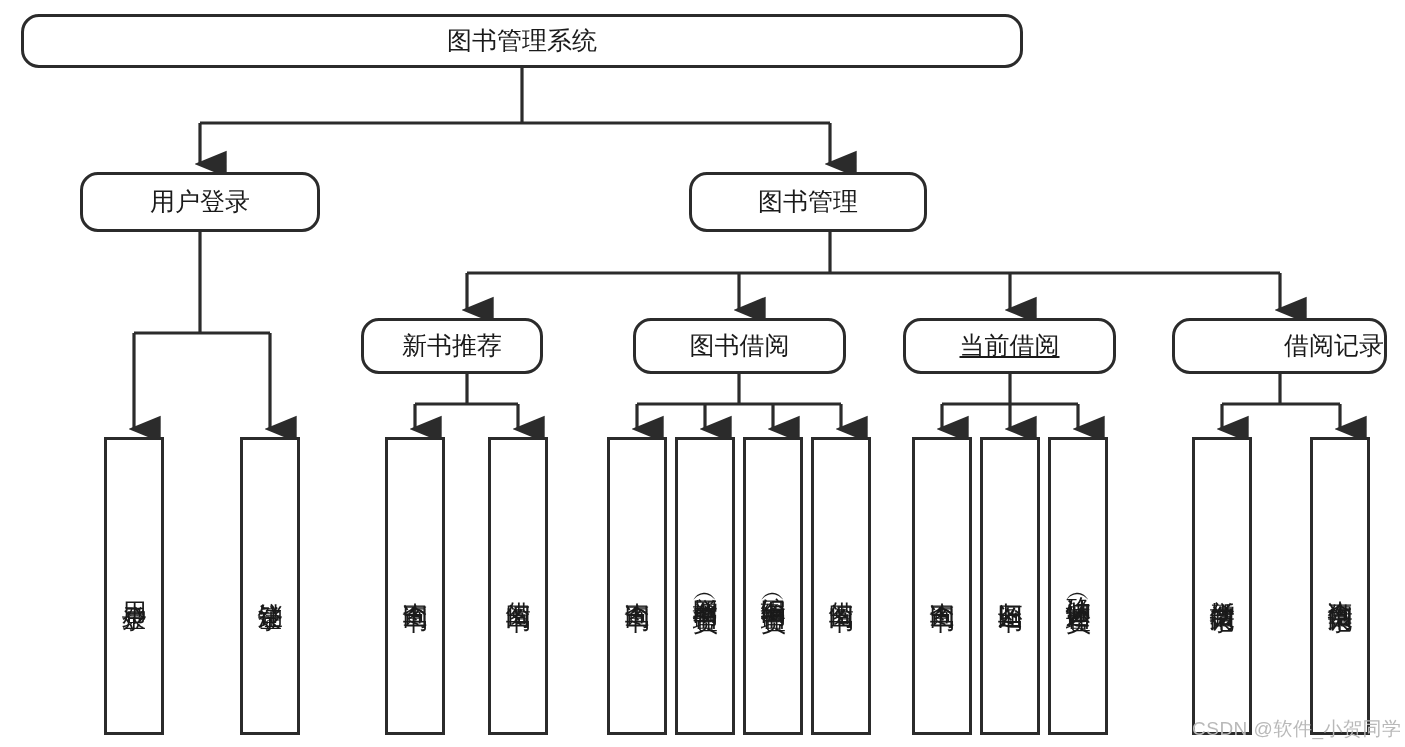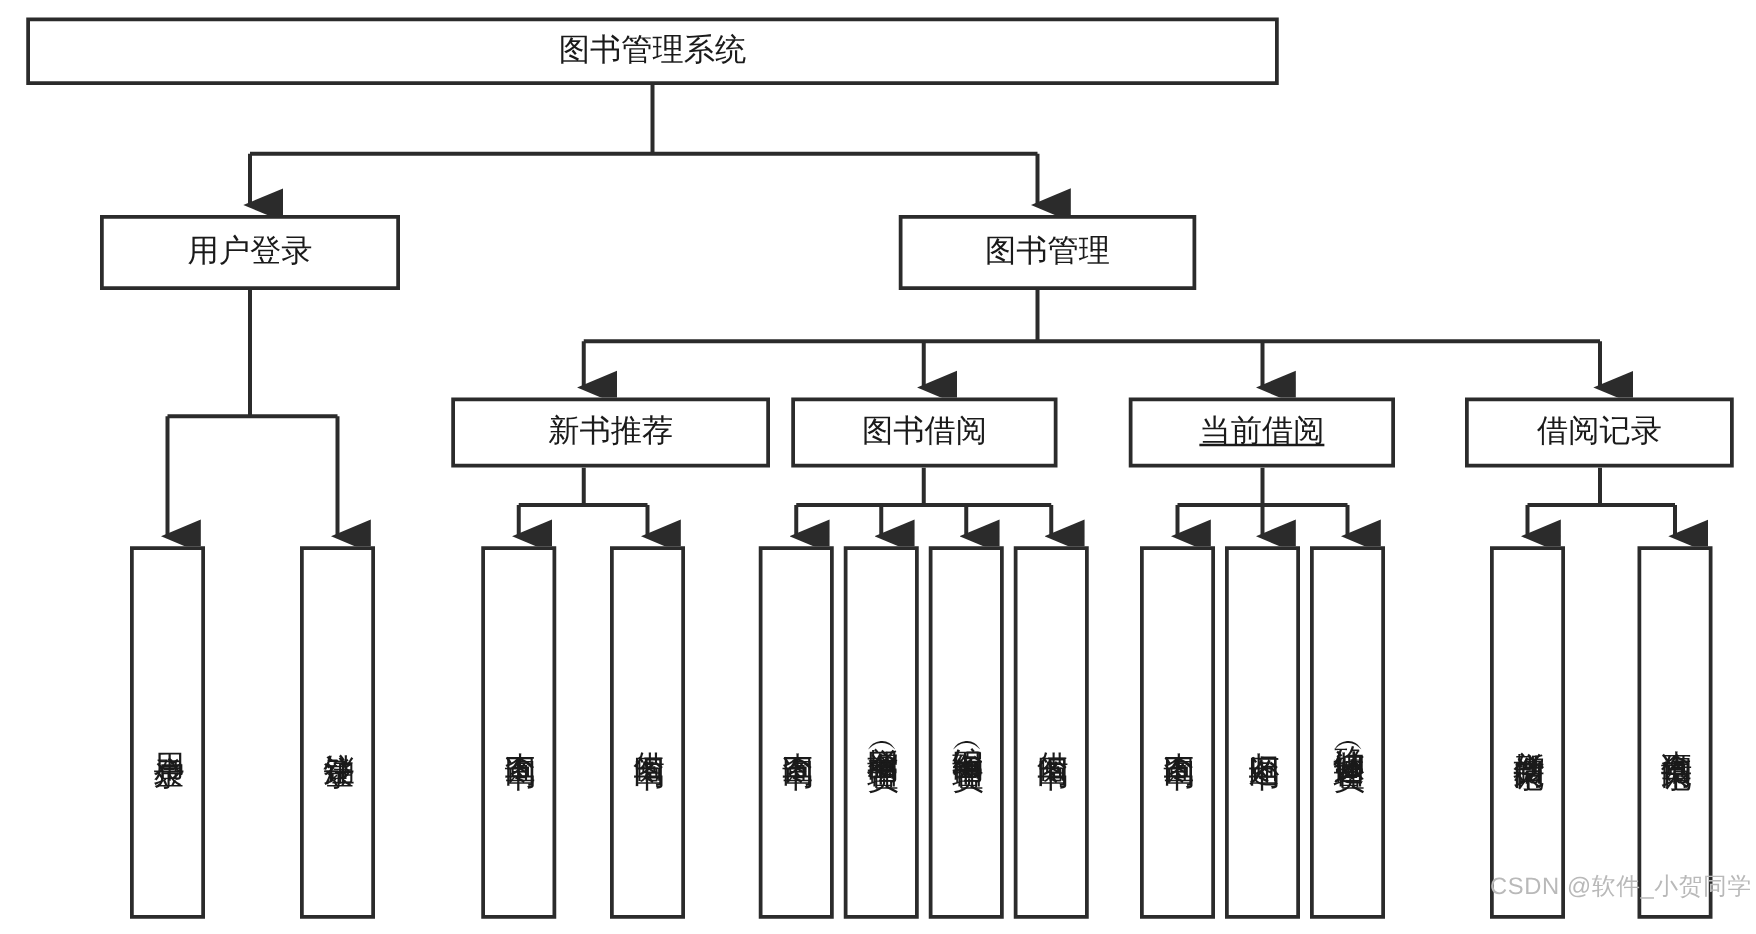--- a/index.html
+++ b/index.html
@@ -30,20 +30,21 @@
     border: 3px solid #2b2b2b;
     background: #ffffff;
     display: flex;
     align-items: center;
     justify-content: center;
     color: #1a1a1a;
     line-height: 1.18;
   }
   .node.h {
     font-size: 25px;
+    border-radius: 18px;
   }
   .node.v {
     writing-mode: vertical-rl;
     text-orientation: upright;
     font-size: 25px;
     letter-spacing: 2px;
     padding: 6px 0;
   }
   .node.v .txt {
     writing-mode: vertical-rl;
@@ -118,37 +119,37 @@
   </svg>
 
   <div class="node h" style="left:21px; top:14px; width:1002px; height:54px;">
     <span class="txt">图书管理系统</span>
   </div>
 
   <div class="node h" style="left:80px; top:172px; width:240px; height:60px;">
     <span class="txt">用户登录</span>
   </div>
 
-  <div class="node h" style="left:719px; top:172px; width:238px; height:60px;">
+  <div class="node h" style="left:689px; top:172px; width:238px; height:60px;">
     <span class="txt">图书管理</span>
   </div>
 
-  <div class="node h" style="left:361px; top:318px; width:255px; height:56px;text-align:center;">
+  <div class="node h" style="left:361px; top:318px; width:182px; height:56px;text-align:center;">
     <span class="txt">新书推荐</span>
   </div>
 
   <div class="node h" style="left:633px; top:318px; width:213px; height:56px;text-align:right;">
     <span class="txt">图书借阅</span>
   </div>
 
   <div class="node h" style="left:903px; top:318px; width:213px; height:56px;text-decoration:underline;">
     <span class="txt">当前借阅</span>
   </div>
 
-  <div class="node h" style="left:1172px; top:318px; width:215px; height:56px;">
+  <div class="node h" style="left:1172px; top:318px; width:215px; height:56px;justify-content:flex-end;">
     <span class="txt">借阅记录</span>
   </div>
 
   <div class="node v" style="left:104px; top:437px; width:60px; height:298px;">
     <span class="txt">用户登录</span>
   </div>
 
   <div class="node v" style="left:240px; top:437px; width:60px; height:298px;">
     <span class="txt">注销登录</span>
   </div>
@@ -190,15 +191,15 @@
   </div>
 
   <div class="node v" style="left:1192px; top:437px; width:60px; height:298px;">
     <span class="txt">新增借阅记录</span>
   </div>
 
   <div class="node v" style="left:1310px; top:437px; width:60px; height:298px;">
     <span class="txt">查询借阅记录</span>
   </div>
 
-  <div class="watermark" style="left:1192px; top:696px;">CSDN @软件_小贺同学</div>
+  <div class="watermark" style="left:1192px; top:716px;">CSDN @软件_小贺同学</div>
 
 </div>
 
 </body></html>

